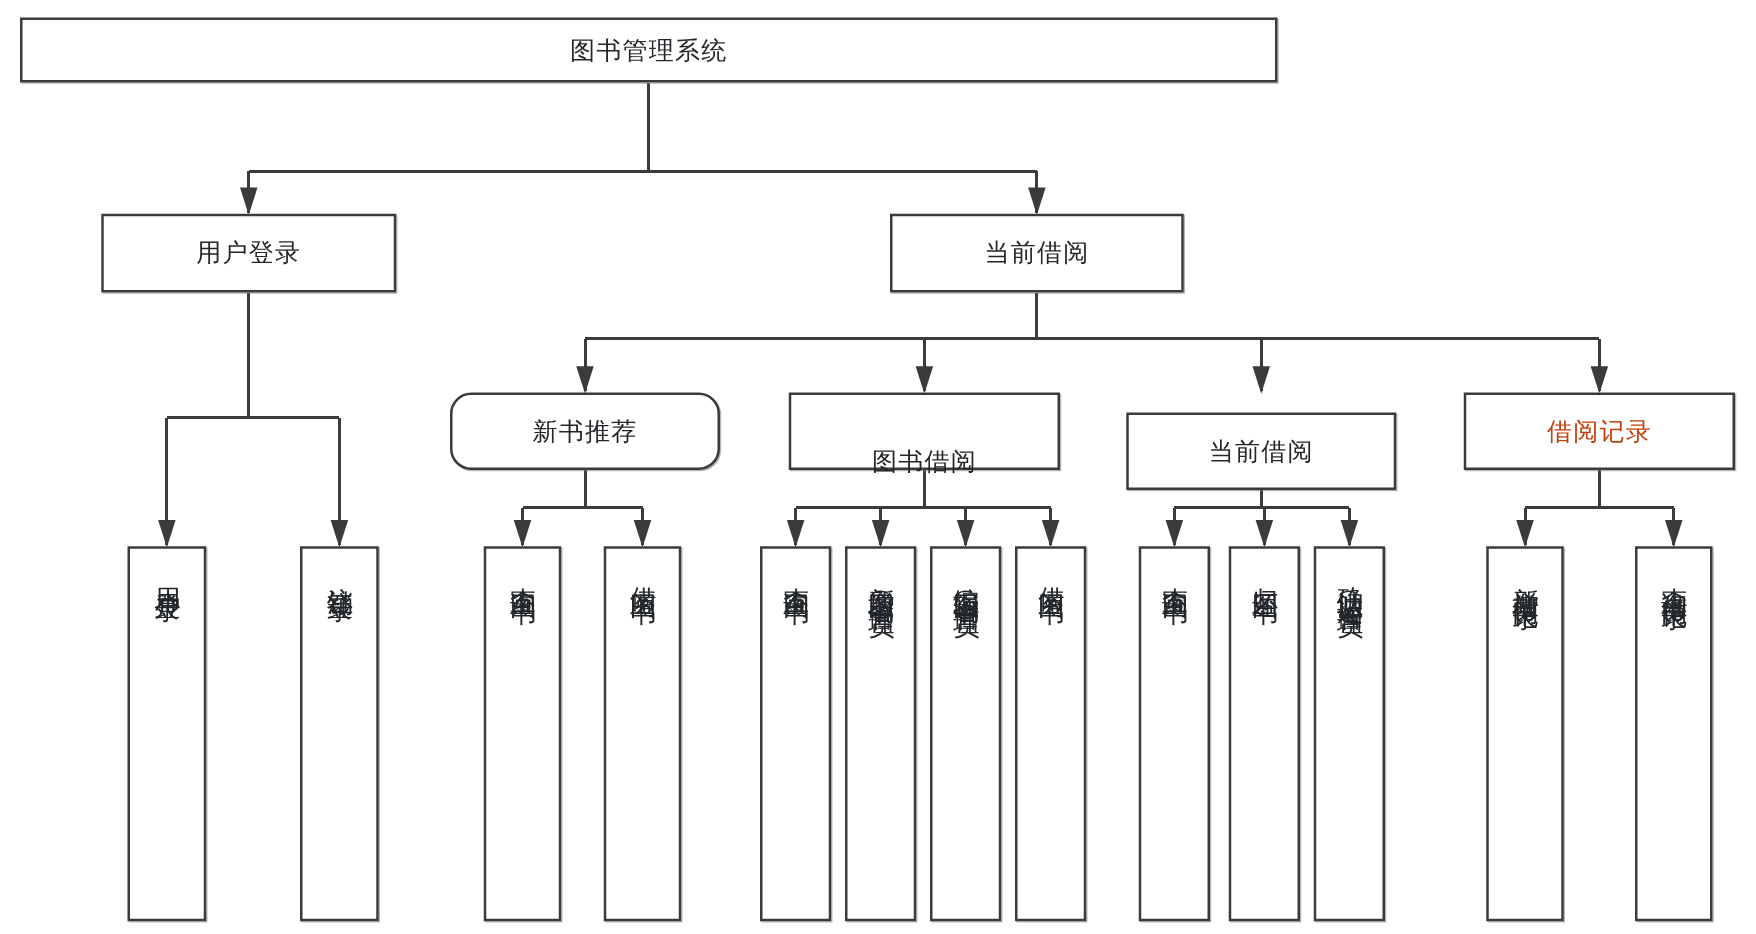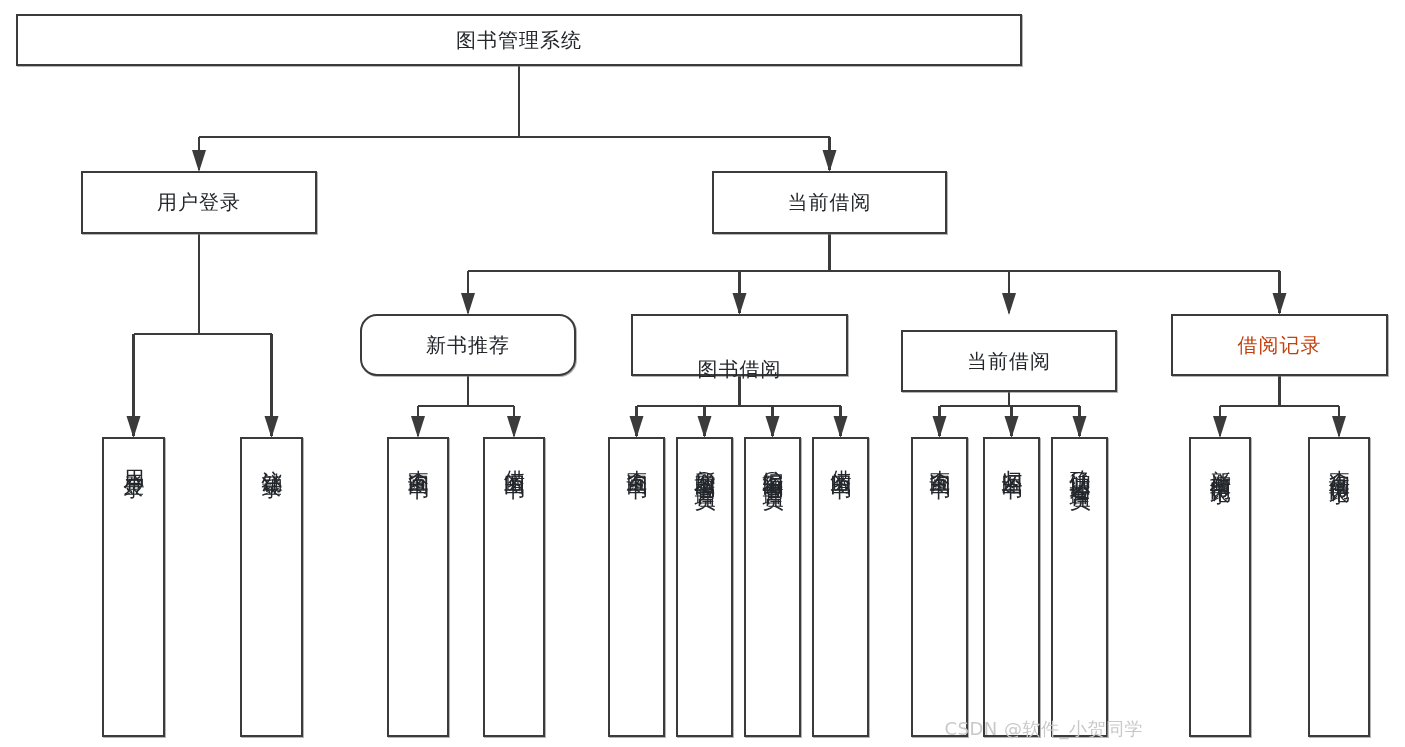--- a/index.html
+++ b/index.html
@@ -162,14 +162,13 @@
       <div class="node-box vertical" style="left: 1051px; top: 437px; width: 57px; height: 300px; border-color: rgb(59, 59, 59);">
         <span class="node-label" style="color: rgb(35, 39, 43);">确认归还（管理员）</span>
       </div>
       <div class="node-box vertical" style="left: 1189px; top: 437px; width: 62px; height: 300px; border-color: rgb(59, 59, 59);">
         <span class="node-label" style="color: rgb(35, 39, 43);">新增借阅记录</span>
       </div>
       <div class="node-box vertical" style="left: 1308px; top: 437px; width: 62px; height: 300px; border-color: rgb(59, 59, 59);">
         <span class="node-label" style="color: rgb(35, 39, 43);">查询借阅记录</span>
       </div>
     </div>
-  <div class="watermark">CSDN @软件_小贺同学</div>
 </div>
 
 </body></html>

